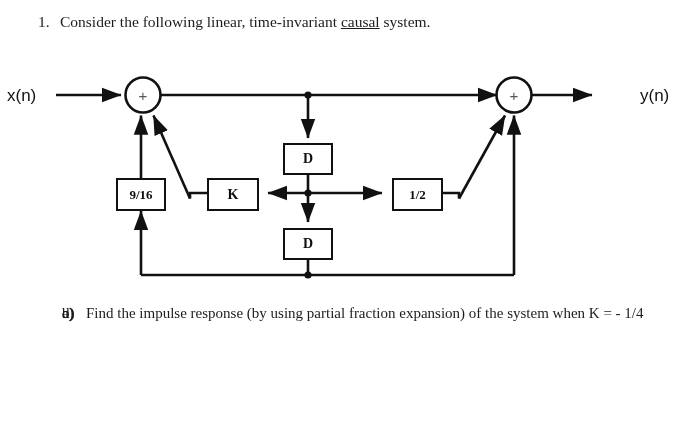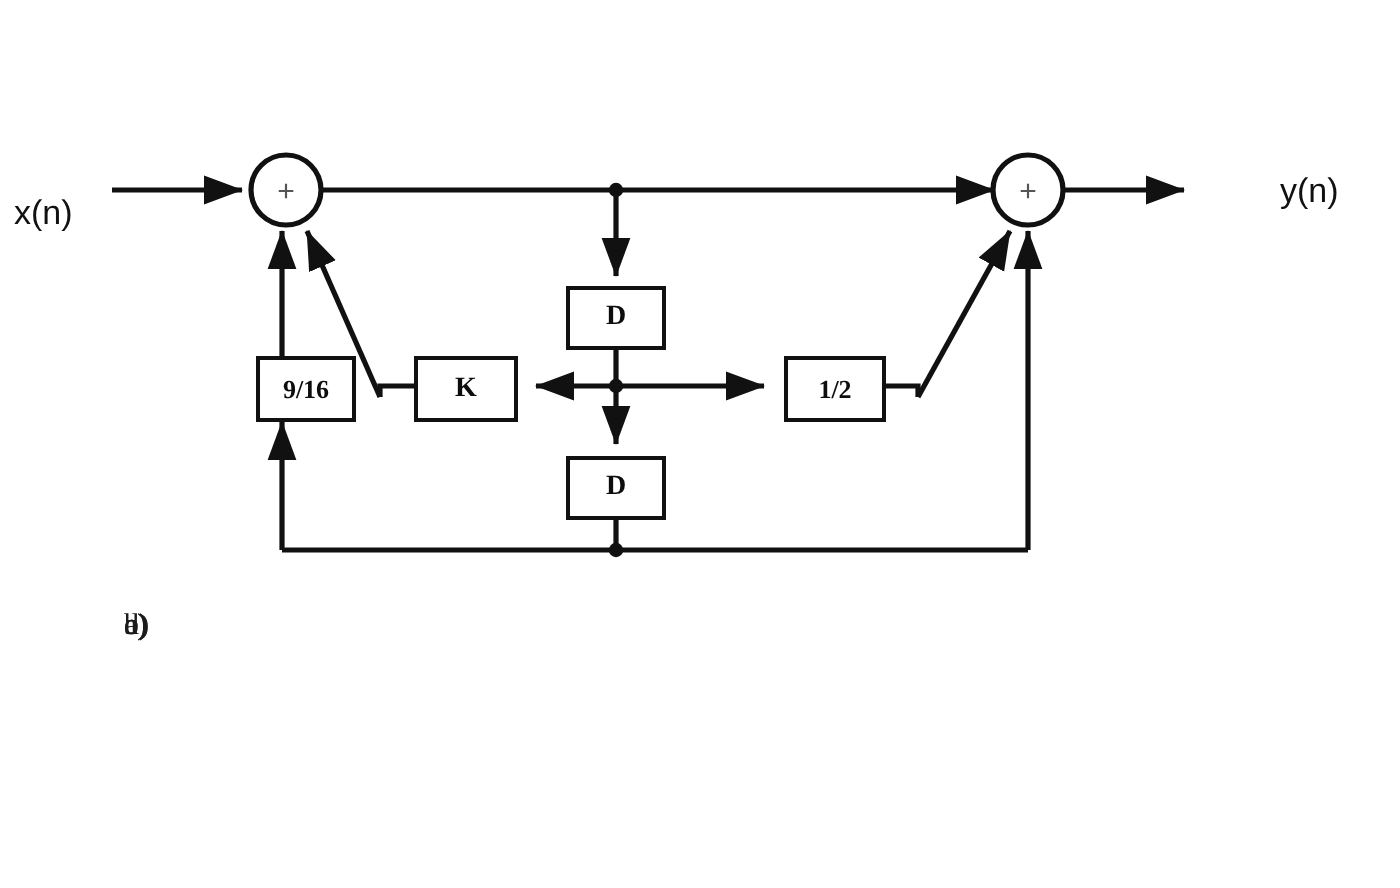--- a/index.html
+++ b/index.html
@@ -42,21 +42,21 @@
   }
   #diagram svg { display: block; }
 
   .io-label {
     position: absolute;
     font-family: "Liberation Sans", sans-serif;
     font-size: 17px;
     color: #111111;
     letter-spacing: 0px;
   }
-  #label-xn { left: 7px; top: 39px; }
+  #label-xn { left: 7px; top: 28px; }
   #label-yn { left: 640px; top: 28px; }
 
   
   .blk {
     position: absolute;
     background: #ffffff;
     border: 2.5px solid #111111;
     box-sizing: border-box;
     display: flex;
     align-items: center;
@@ -90,20 +90,23 @@
     left: 0;
     top: 0;
   }
   .qitem.justify { text-align: justify; }
 </style>
 </head>
 <body>
 
 <div id="page">
 
+  <div class="q1">
+    <span class="num">1.</span><span>Consider the following linear, time-invariant </span><span class="u">causal</span><span> system.</span>
+  </div>
 
   <div id="diagram">
 
     <svg width="700" height="240" viewBox="0 0 700 240">
       <defs>
         <marker id="ah" markerWidth="9" markerHeight="9" refX="7.4" refY="3.1" orient="auto" markerUnits="strokeWidth">
           <path d="M0,0.3 L7.6,3.1 L0,5.9 z" fill="#111111"></path>
         </marker>
       </defs>
 
@@ -150,21 +153,21 @@
       <circle cx="308" cy="135" r="3.6" fill="#111111"></circle>
       <circle cx="308" cy="217" r="3.6" fill="#111111"></circle>
 
       <text x="143" y="42.5" text-anchor="middle" font-family="Liberation Sans, sans-serif" font-size="15" fill="#555555">+</text>
       <text x="514" y="42.5" text-anchor="middle" font-family="Liberation Sans, sans-serif" font-size="15" fill="#555555">+</text>
     </svg>
 
     <div class="io-label" id="label-xn">x(n)</div>
     <div class="io-label" id="label-yn">y(n)</div>
 
-    <div class="blk small" style="left:116px; top:120px; width:50px; height:33px;margin-left:12px;">9/16</div>
+    <div class="blk small" style="left:116px; top:120px; width:50px; height:33px;">9/16</div>
 
     <div class="blk" style="left:207px; top:120px; width:52px; height:33px;">K</div>
 
     <div class="blk" style="left:283px; top:85px; width:50px; height:32px;">D</div>
 
     <div class="blk" style="left:283px; top:170px; width:50px; height:32px;">D</div>
 
     <div class="blk small" style="left:392px; top:120px; width:51px; height:33px;">1/2</div>
 
   </div>
@@ -178,17 +181,18 @@
     <div class="qitem justify">
       <span class="mark">b)</span>
     </div>
 
     <div class="qitem">
       <span class="mark">c)</span>
     </div>
 
     <div class="qitem justify">
       <span class="mark">d)</span>
+      <span>Find the impulse response (by using partial fraction expansion) of the system when K = - 1/4</span>
     </div>
 
   </div>
 
 </div>
 
 </body></html>

